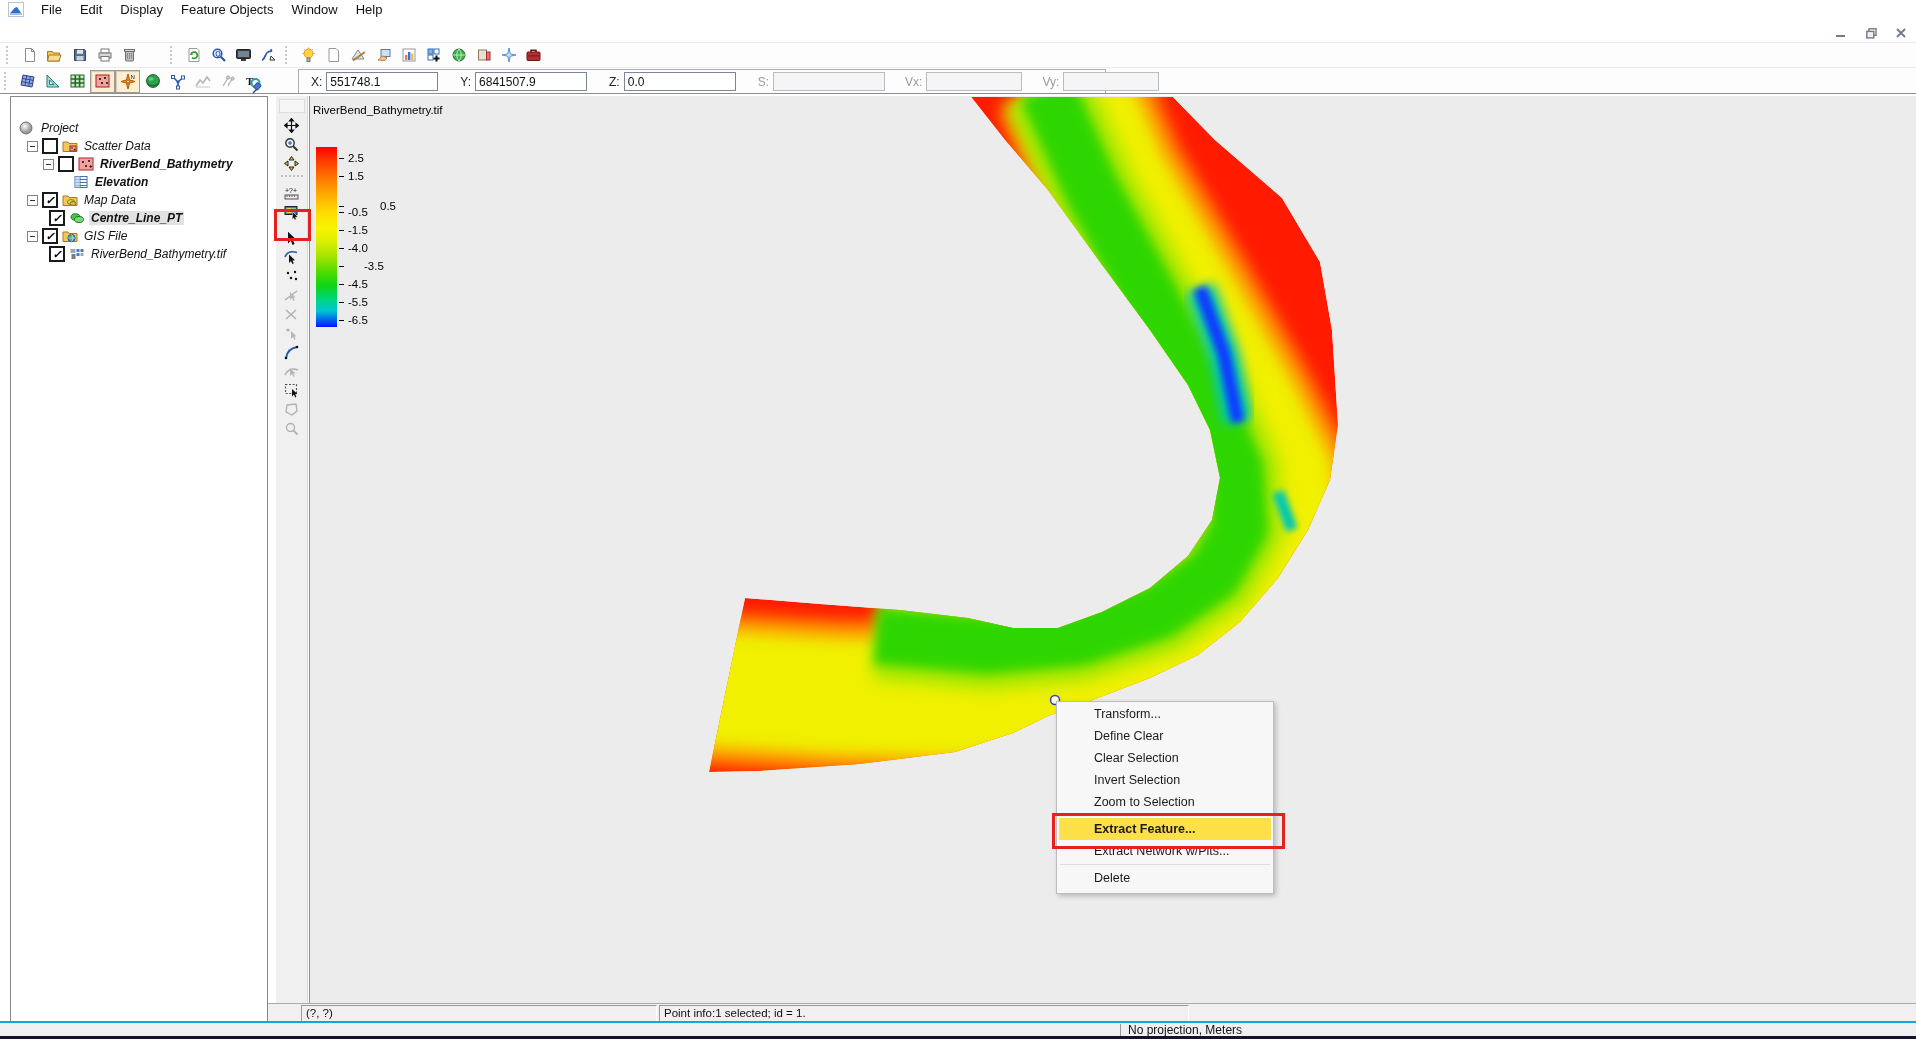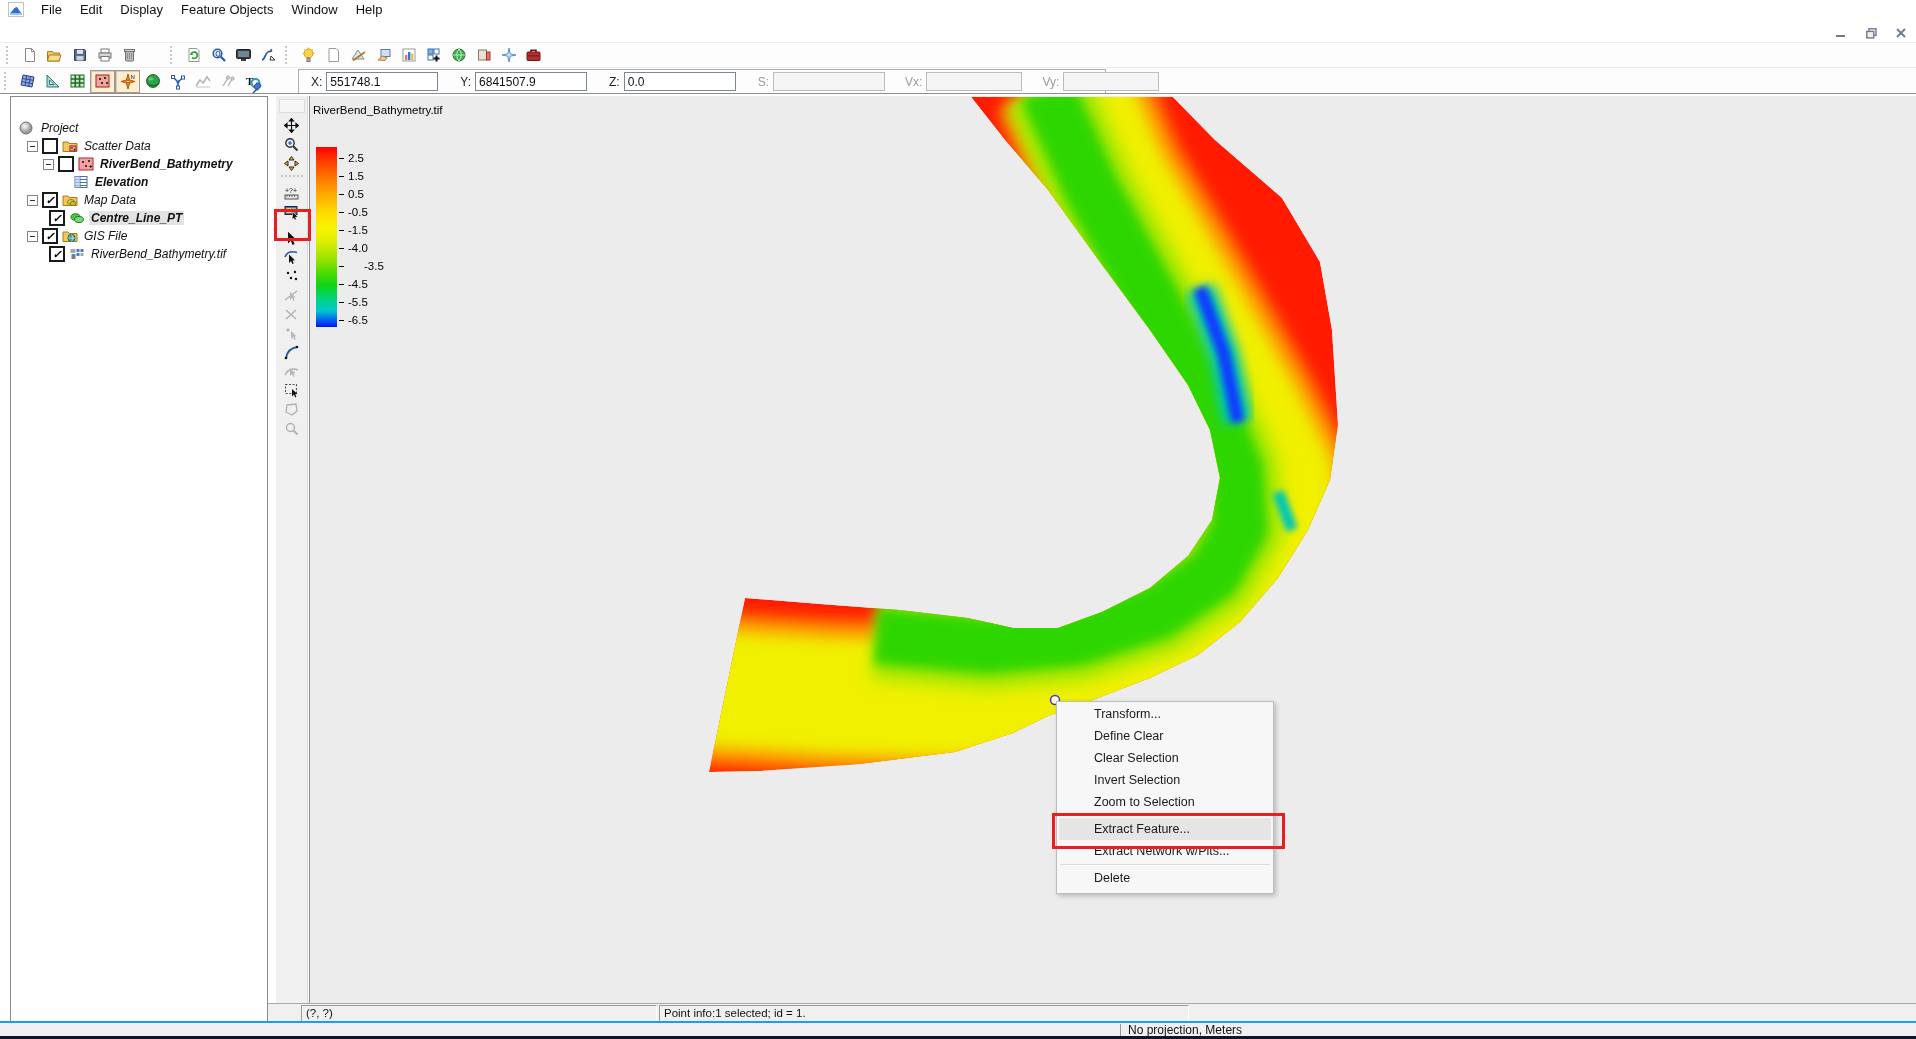--- a/index.html
+++ b/index.html
@@ -57,21 +57,21 @@
   #maptitle{position:absolute;left:313px;top:104px;font-size:11.5px;color:#000;}
   #legendbar{position:absolute;left:316px;top:147px;width:21px;height:180px;
      background:linear-gradient(to bottom,#ff0000 0%,#ff3c00 8%,#ff7b00 18%,#ffae00 27%,#ffd900 36%,#f8f500 45%,#d9ee00 53%,#a4e400 61%,#55dc00 69%,#0ed513 77%,#00d487 85%,#00c7d0 91%,#0064ee 96%,#0013ff 100%);}
   .ltick{position:absolute;left:339px;font-size:11.5px;color:#000;display:flex;align-items:center;height:12px;}
   .ltick .dash{display:inline-block;width:5px;height:1px;background:#000;margin-right:4px;}
   #riversvg{position:absolute;left:310px;top:97px;}
 
   
   #ctxmenu{position:absolute;left:1056px;top:701px;width:218px;height:193px;background:#f7f7f7;border:1px solid #bdbdbd;box-shadow:2px 2px 5px rgba(0,0,0,.22);box-sizing:border-box;padding-top:1px;font-size:12.5px;color:#1a1a1a;}
   .mitem{height:22px;display:flex;align-items:center;padding-left:35px;margin:0 2px;}
-  .mitem.hl{background:#e5e5e5;}
+  .mitem.hl{background:#fde047;font-weight:bold;}
   .msep{border-top:1px solid #dcdcdc;margin:2px 3px;}
 
   
   .redbox{position:absolute;border:3px solid #e5201d;pointer-events:none;}
   #redbox-tool{left:274px;top:209px;width:31px;height:26px;}
   #redbox-menu{left:1052px;top:813px;width:227px;height:30px;}
 
   
   #statusstrip{position:absolute;left:268px;top:1003px;width:1648px;height:18px;background:#f0f0f0;border-top:1px solid #aaa;}
   .sfield{position:absolute;top:1px;height:15px;background:#f0f0f0;border:1px solid #9a9a9a;border-right-color:#fff;border-bottom-color:#fff;font-size:11.5px;color:#111;padding:0 4px;line-height:15px;}
@@ -571,21 +571,21 @@
 
   <div id="legendbar"></div>
   <div class="ltick" style="top:152px;text-align:right;">
       <span class="dash"></span>
       <span>2.5</span>
     </div>
   <div class="ltick" style="top:170px;">
       <span class="dash"></span>
       <span>1.5</span>
     </div>
-  <div class="ltick" style="top:188px;">
+  <div class="ltick" style="top:200px;gap:32px;">
       <span class="dash"></span>
       <span>0.5</span>
     </div>
   <div class="ltick" style="top:206px;">
       <span class="dash"></span>
       <span>-0.5</span>
     </div>
   <div class="ltick" style="top:224px;">
       <span class="dash"></span>
       <span>-1.5</span>

